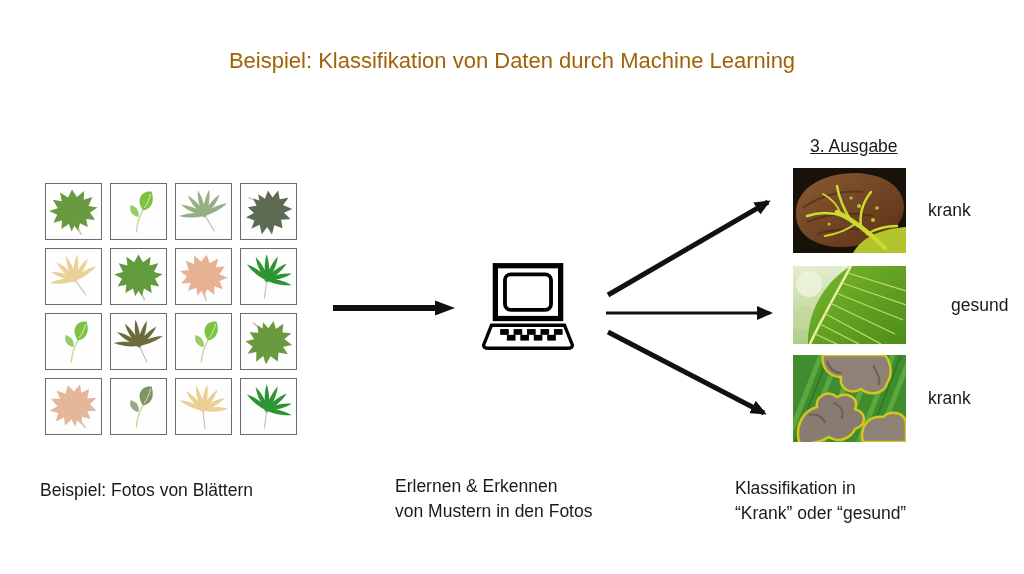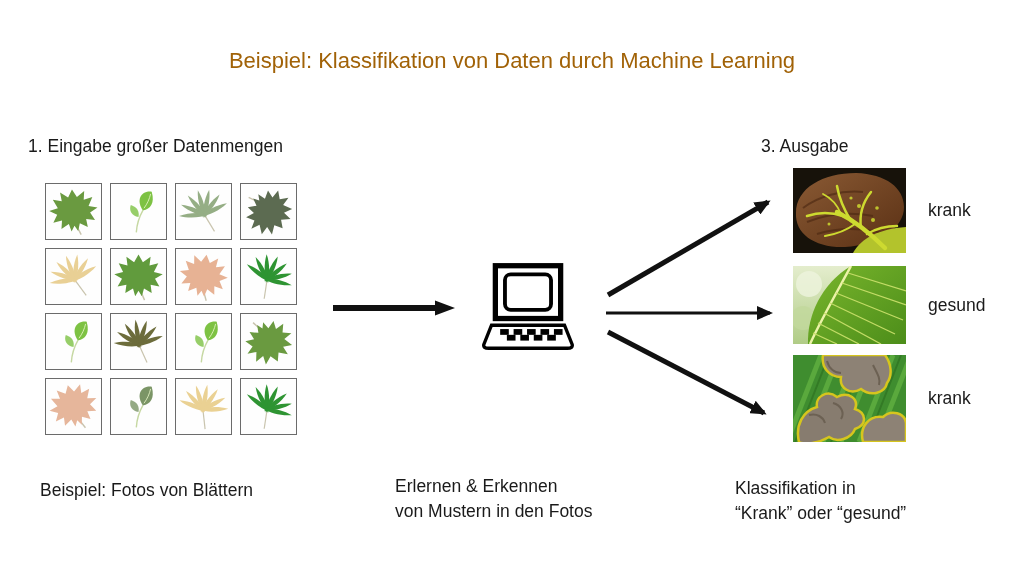--- a/index.html
+++ b/index.html
@@ -7,21 +7,21 @@
     position:relative;width:1024px;height:574px;background:#ffffff;overflow:hidden;
     font-family:"Liberation Sans", sans-serif;color:#1a1a1a;
   }
   .slide-title{
     position:absolute;top:48px;left:0;width:100%;text-align:center;
     font-size:22px;font-weight:400;margin:0;color:#a16207;
   }
   .heading{position:absolute;font-size:17.5px;white-space:nowrap;}
   .h-input{left:28px;top:136px;}
   .h-process{left:377px;top:136px;}
-  .h-output{left:761px;top:136px;}
+  .h-output{left:810px;top:136px;text-decoration:underline;}
   .leaf-grid{
     position:absolute;left:45px;top:183px;
     display:grid;grid-template-columns:repeat(4,57px);grid-auto-rows:57px;gap:8px;
   }
   .leaf-cell{
     border:1.5px solid #6b6b6b;background:#fefefe;box-sizing:border-box;
     display:flex;align-items:center;justify-content:center;
   }
   .leaf-cell svg{width:100%;height:100%;display:block;}
   .main-arrow{position:absolute;left:331px;top:298px;}
@@ -35,21 +35,20 @@
   .c-process{left:395px;top:474px;width:265px;}
   .c-output{left:735px;top:476px;width:245px;}
 </style>
 </head>
 <body>
 
 <div class="canvas">
 
   <h1 class="slide-title">Beispiel: Klassifikation von Daten durch Machine Learning</h1>
 
-  <div class="heading h-input">1. Eingabe großer Datenmengen</div>
   <div class="heading h-output">3. Ausgabe</div>
 
   <div id="leaf-grid" class="leaf-grid">
       <div class="leaf-cell">
         <svg viewBox="0 0 100 100">
           <g transform="rotate(-4 50 50)">
       <path d="M52 72 L61 93" stroke="#c9c4ae" stroke-width="2.6" fill="none"></path>
       <path d="M50 10 L58 24 L72 14 L70 30 L86 26 L78 42 L94 46 L80 54 L88 68 L72 65 L74 80 L60 72 L56 86 L50 76 L44 86 L40 72 L26 80 L28 65 L12 68 L20 54 L6 46 L22 42 L14 26 L30 30 L28 14 L42 24 Z" fill="#6a9a40"></path>
     </g>
         </svg>
@@ -277,21 +276,21 @@
     <g fill="#cdda30" opacity="0.85">
       <circle cx="66" cy="38" r="2"></circle>
             <circle cx="58" cy="30" r="1.6"></circle>
             <circle cx="84" cy="40" r="1.8"></circle>
       <circle cx="36" cy="56" r="1.5"></circle>
             <circle cx="80" cy="52" r="2"></circle>
     </g>
         </svg>
         <span class="output-label">krank</span>
       </div>
-      <div class="output-row" style="top: 266px;">
+      <div class="output-row" style="top: 266px; gap: 23px;">
         <svg width="113" height="78" viewBox="0 0 113 78">
     <defs>
       <linearGradient id="pg1a" x1="0" y1="0" x2="0" y2="1">
         <stop offset="0" stop-color="#e4edcd"></stop>
               <stop offset="1" stop-color="#b0cc86"></stop>
             </linearGradient>
       <linearGradient id="pg1b" x1="0" y1="0" x2="1" y2="1">
         <stop offset="0" stop-color="#7ab62c"></stop>
               <stop offset="1" stop-color="#4c8d1a"></stop>
             </linearGradient>

